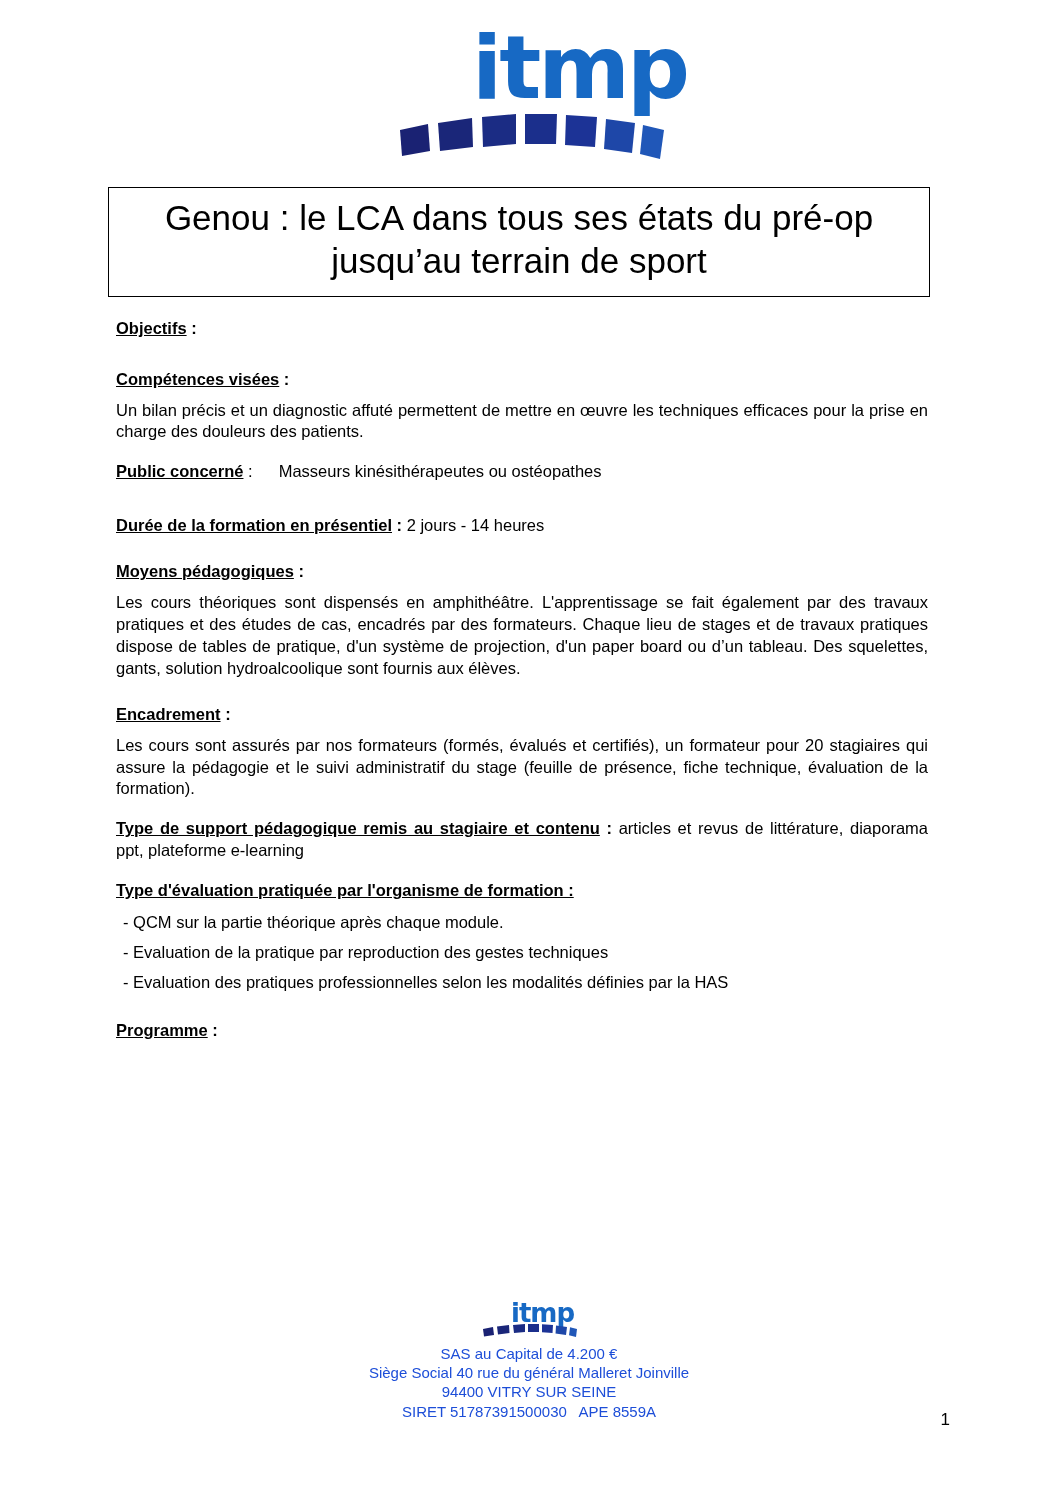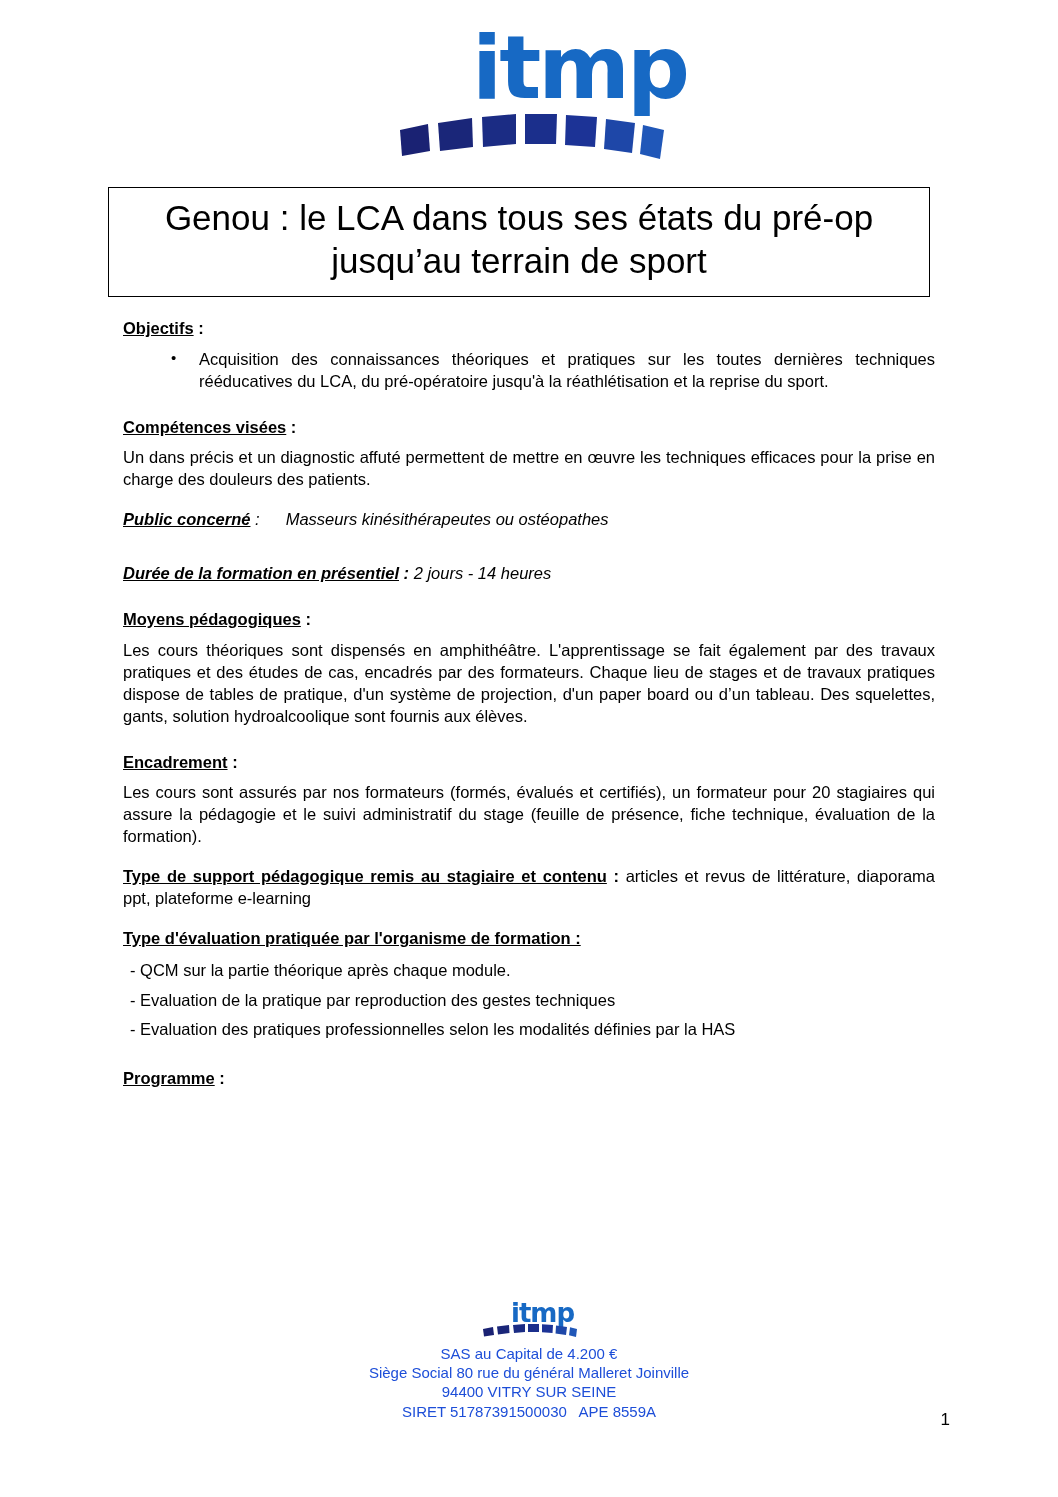--- a/index.html
+++ b/index.html
@@ -73,41 +73,41 @@
     font-family: "Liberation Sans", sans-serif;
     font-size: 35px;
     line-height: 1.22;
     font-weight: 400;
     color: #000000;
   }
 
   
   .content {
     position: absolute;
-    left: 123px;
+    left: 116px;
     top: 318px;
     width: 812px;
   }
   .sec {
     margin: 0 0 4px 0;
   }
   .h {
     font-weight: bold;
     font-size: 16.5px;
     line-height: 1.32;
     margin: 0 0 9px 0;
   }
   .h .u { text-decoration: underline; }
   .p {
     font-size: 16.5px;
     line-height: 1.33;
     text-align: justify;
     margin: 0;
   }
-  .p.nojust { text-align: left; font-style: italic; }
+  .p.nojust { text-align: left; }
   .gap-lg { height: 20px; }
   .gap-md { height: 14px; }
 
   ul.bullets {
     margin: 0;
     padding: 0 0 0 76px;
     list-style: none;
   }
   ul.bullets li {
     position: relative;
@@ -209,30 +209,27 @@
 
   <div class="title-box">
     <div class="title-text">Genou : le LCA dans tous ses états du pré-op</div>
     <div class="title-text">jusqu’au terrain de sport</div>
   </div>
 
   <div class="content">
 
     <div class="sec">
       <div class="h"><span class="u">Objectifs</span><span> :</span></div>
-      <ul class="bullets">
-        <li>Acquisition des connaissances théoriques et pratiques sur les toutes dernières techniques rééducatives du LCA, du pré-opératoire jusqu'à la réathlétisation et la reprise du sport.</li>
-      </ul>
     </div>
 
     <div class="gap-lg"></div>
 
     <div class="sec">
       <div class="h"><span class="u">Compétences visées</span><span> :</span></div>
-      <p class="p">Un dans précis et un diagnostic affuté permettent de mettre en œuvre les techniques efficaces pour la prise en charge des douleurs des patients.</p>
+      <p class="p">Un bilan précis et un diagnostic affuté permettent de mettre en œuvre les techniques efficaces pour la prise en charge des douleurs des patients.</p>
     </div>
 
     <div class="gap-md"></div>
 
     <div class="sec">
       <p class="p nojust"><span class="inline-h">Public concerné</span><span> :</span><span class="spacer-tab"></span><span>Masseurs kinésithérapeutes ou ostéopathes</span></p>
     </div>
 
     <div class="gap-md"></div>
 
@@ -290,21 +287,21 @@
         <polygon points="16,5.5 28,4 28.5,12 17,13.5" fill="#1A2679"></polygon>
         <polygon points="32,4 44,3 44,11 33,12" fill="#1B2C84"></polygon>
         <polygon points="47,3 58,3 58,11 47,11" fill="#1B2F8C"></polygon>
         <polygon points="61,3.2 72,4 71.5,12 61,11.3" fill="#1C3396"></polygon>
         <polygon points="75,4.4 86,6 85,14 74.5,12.4" fill="#1E47A8"></polygon>
         <polygon points="89,6.3 96,8 95,16 88,14.2" fill="#2057B8"></polygon>
       </svg>
     </div>
     <div class="footer-lines">
       <div>SAS au Capital de 4.200 €</div>
-      <div>Siège Social 80 rue du général Malleret Joinville</div>
+      <div>Siège Social 40 rue du général Malleret Joinville</div>
       <div>94400 VITRY SUR SEINE</div>
       <div>SIRET 51787391500030   APE 8559A</div>
     </div>
   </div>
 
   <div class="page-number">1</div>
 
 </div>
 
 </body></html>

